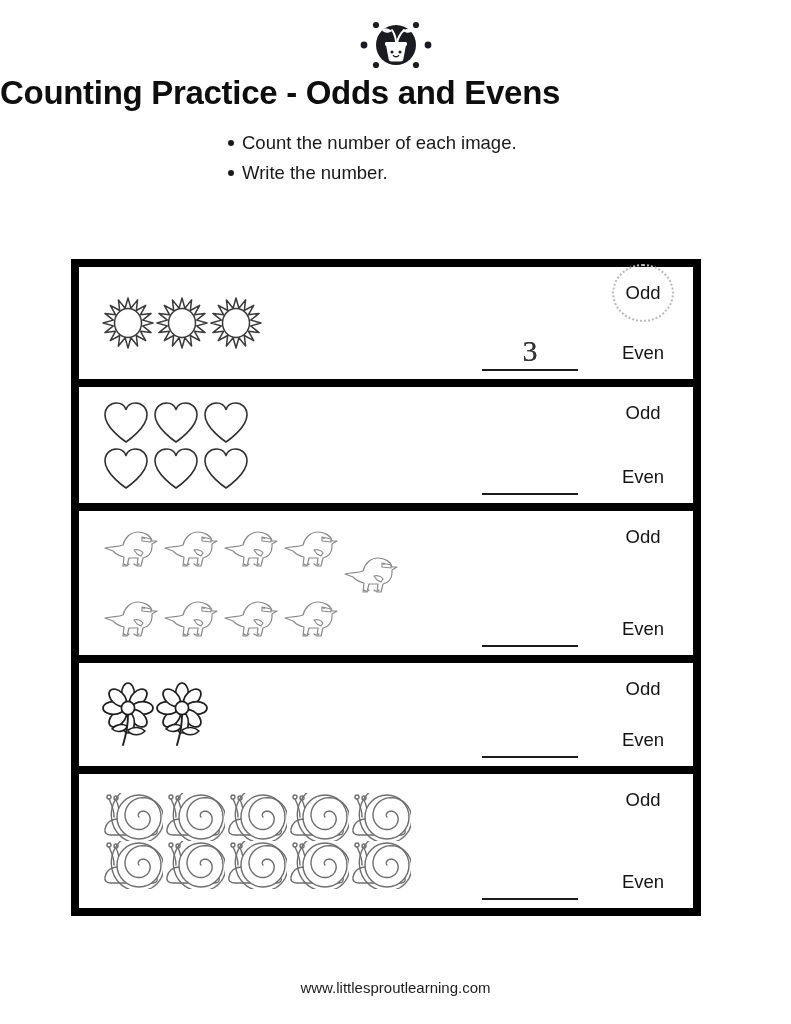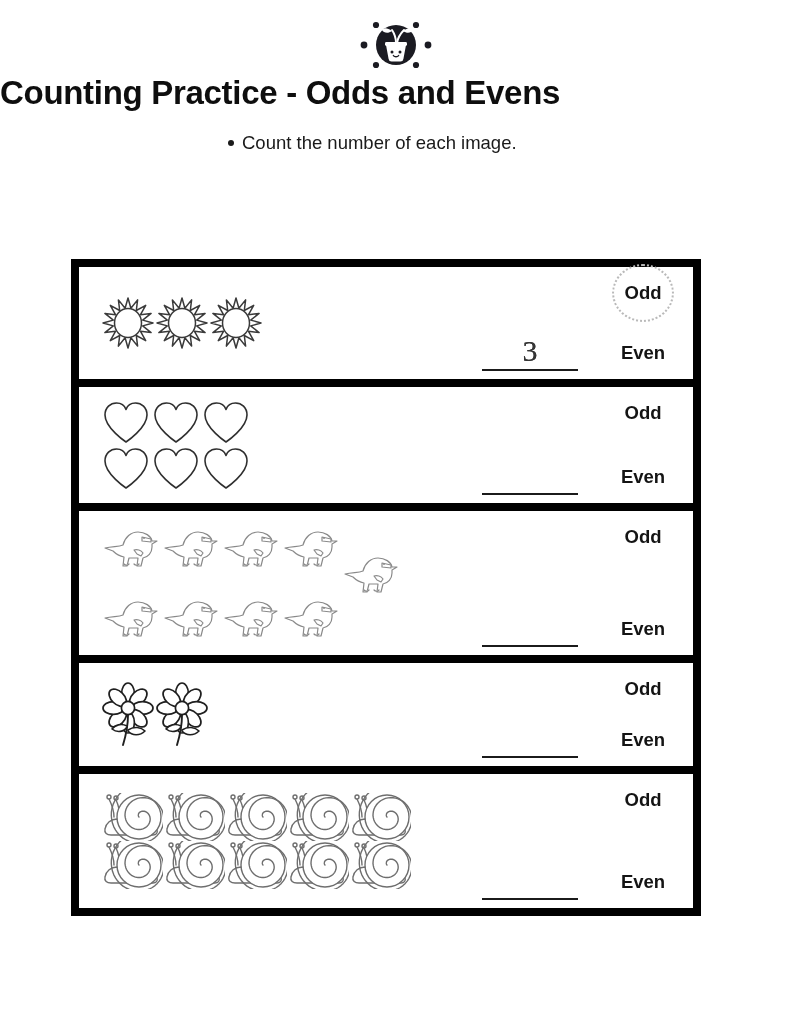--- a/index.html
+++ b/index.html
@@ -135,21 +135,20 @@
 
   .cell-choice {
     flex: 0 0 88px;
     position: relative;
     display: flex;
     flex-direction: column;
     justify-content: space-between;
     align-items: center;
     padding: 14px 12px 14px 0;
     box-sizing: border-box;
-    font-weight: bold;
   }
   .choice {
     font-size: 18.5px;
     color: #141414;
     line-height: 1;
     position: relative;
     z-index: 2;
     padding: 3px 6px;
   }
   .choice.circled::after {
@@ -201,20 +200,21 @@
       <circle cx="40" cy="35" r="1.5" fill="#1b1b22"></circle>
       <circle cx="48" cy="35" r="1.5" fill="#1b1b22"></circle>
       <path d="M41.4 38.6 a3 2.2 0 0 0 5.2 0" stroke="#1b1b22" stroke-width="1.4" fill="none" stroke-linecap="round"></path>
     </svg>
   </div>
 
   <h1 class="title">Counting Practice - Odds and Evens</h1>
 
   <ul class="instructions">
     <li>Count the number of each image.</li>
+    <li>Write the number.</li>
   </ul>
 
   <div class="table" id="table">
       <div class="row" style="min-height: 120px;">
         <div class="cell-images">
           <div class="img-grid" style="width: 168px;">
             <div>
               <svg class="glyph" width="54" height="54" viewBox="0 0 54 54">
                 <polygon points="27.0,2.0 29.9,12.3 36.6,3.9 35.3,14.5 44.7,9.3 39.5,18.7 50.1,17.4 41.7,24.1 52.0,27.0 41.7,29.9 50.1,36.6 39.5,35.3 44.7,44.7 35.3,39.5 36.6,50.1 29.9,41.7 27.0,52.0 24.1,41.7 17.4,50.1 18.7,39.5 9.3,44.7 14.5,35.3 3.9,36.6 12.3,29.9 2.0,27.0 12.3,24.1 3.9,17.4 14.5,18.7 9.3,9.3 18.7,14.5 17.4,3.9 24.1,12.3" fill="#fff" stroke="#3a3a3a" stroke-width="1.5" stroke-linejoin="round"></polygon>
                 <ellipse cx="27" cy="27" rx="13.5" ry="14.5" fill="#fff" stroke="#3a3a3a" stroke-width="1.5"></ellipse>
@@ -594,14 +594,15 @@
           <div class="answer-spacer"></div>
           <div class="answer-line"></div>
         </div>
         <div class="cell-choice">
           <div class="choice">Odd</div>
           <div class="choice">Even</div>
         </div>
       </div>
     </div>
 
+  <div class="footer">www.littlesproutlearning.com</div>
 
 </div>
 
 </body></html>

